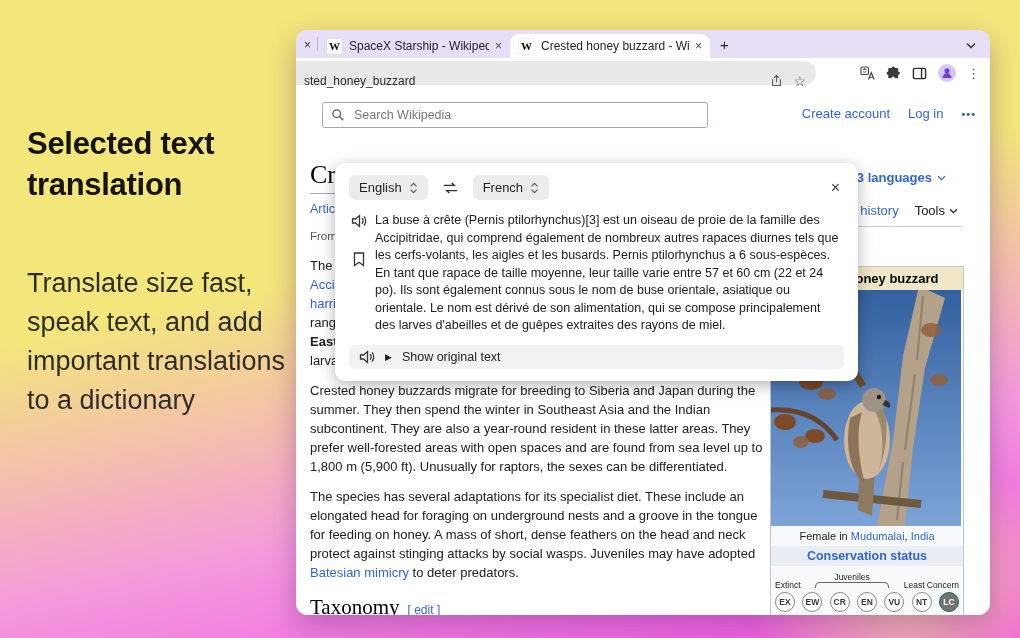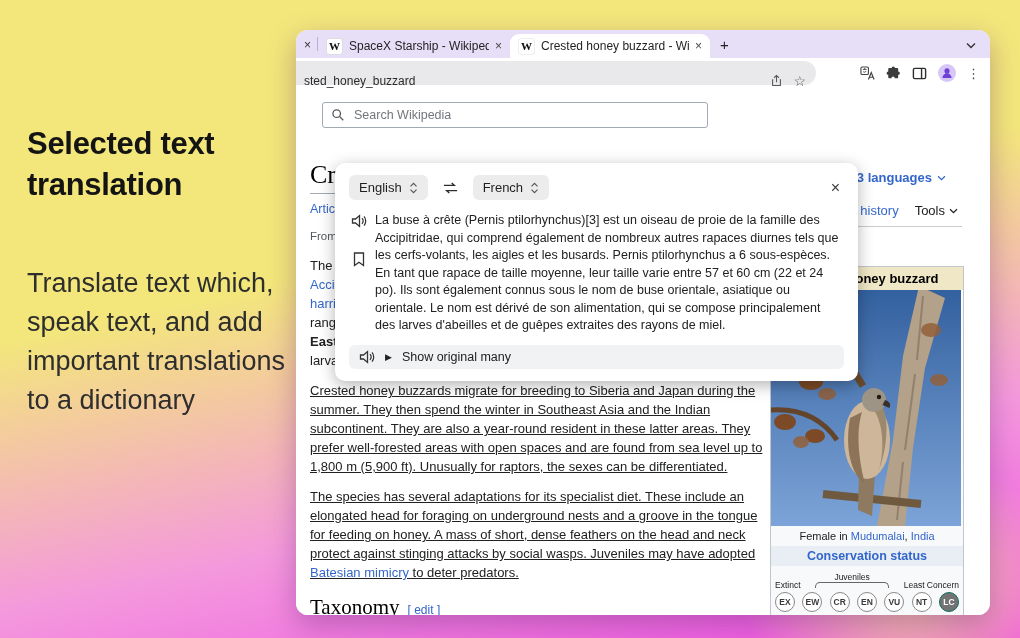--- a/index.html
+++ b/index.html
@@ -69,21 +69,21 @@
   .tools{color:#202122;display:flex;align-items:center;gap:4px;}
   
   .content{position:absolute;left:14px;top:72px;width:462px;line-height:19px;}
   .a-title{font-family:"Liberation Serif",serif;font-size:26px;line-height:30px;color:#000;
     border-bottom:1px solid #a2a9b1;padding-bottom:3px;margin-bottom:6px;}
   .a-tab{font-size:12.5px;color:#3366cc;margin-bottom:8px;}
   .a-tagline{font-size:11.5px;color:#54595d;margin-bottom:10px;}
   .iline{white-space:nowrap;overflow:hidden;height:19px;}
   .iline.lnk{color:#3366cc;}
   .iline.bld{font-weight:700;}
-  .para{margin:11px 0;text-decoration:underline;}
+  .para{margin:11px 0;}
   .sec-h{font-family:"Liberation Serif",serif;font-size:21px;color:#000;border-bottom:1px solid #a2a9b1;
     padding-bottom:3px;margin:16px 0 10px;}
   .edit{font-family:"Liberation Sans",sans-serif;font-size:12px;color:#3366cc;font-weight:400;margin-left:8px;}
   
   .infobox{position:absolute;left:474px;top:178px;width:192px;border:1px solid #bfc6cc;
     background:#f8f9fa;font-size:11px;text-align:center;z-index:5;}
   .ib-title{background:#efe7c5;font-weight:700;font-size:13px;padding:4px 2px;color:#000;}
   .ib-img{display:block;width:190px;height:236px;}
   .ib-cap{padding:4px 2px;color:#202122;}
   .ib-cons{background:#e8eef4;color:#3366cc;font-weight:700;font-size:12.5px;padding:3px 12px;}
@@ -113,21 +113,21 @@
   .play{font-size:9px;color:#222;}
   .icn{display:inline-flex;align-items:center;justify-content:center;}
 </style>
 </head>
 <body>
 
 <div class="canvas">
   <div class="bg-glow"></div>
 
   <div class="promo-h">Selected text translation</div>
-  <div class="promo-s">Translate text which, speak text, and add important translations to a dictionary</div>
+  <div class="promo-s">Translate size fast, speak text, and add important translations to a dictionary</div>
 
   <div class="window">
 
     <div class="tabstrip">
       <span class="tab-close-stub">×</span>
       <span class="tab-div"></span>
       <div class="tab inactive">
         <span class="favicon">W</span>
         <span class="tab-label">SpaceX Starship - Wikipedia</span>
         <span class="tab-x">×</span>
@@ -188,20 +188,25 @@
     <div class="page">
 
       <div class="searchbox">
         <span class="icn">
           <svg width="14" height="14" viewBox="0 0 16 16">
               <circle cx="6.5" cy="6.5" r="4.3" fill="none" stroke="#54595d" stroke-width="1.5"></circle>
               <line x1="10" y1="10" x2="14" y2="14" stroke="#54595d" stroke-width="1.5"></line>
             </svg>
         </span>
         <input type="text" placeholder="Search Wikipedia" style="">
+      </div>
+      <div class="hdr-links">
+        <a href="#" class="bl">Create account</a>
+        <a href="#" class="bl">Log in</a>
+        <span class="hdr-dots">•••</span>
       </div>
 
       <div class="rail-lang">
         <span class="icn">
           <svg width="14" height="14" viewBox="0 0 16 16">
               <rect x="1" y="1" width="8.5" height="8.5" rx="1.4" fill="none" stroke="#3366cc" stroke-width="1.2"></rect>
               <path d="M3 3.8h4.5M5.2 2.3v1.5M3.5 6.4c1.2 1 2.4 1 3.4-1" stroke="#3366cc" stroke-width="1" fill="none"></path>
               <path d="M9.5 14.6L12.2 8l2.8 6.6M10.6 12.4h3.3" stroke="#3366cc" stroke-width="1.2" fill="none"></path>
             </svg>
         </span>
@@ -340,18 +345,18 @@
         <div class="pop-text">La buse à crête (Pernis ptilorhynchus)[3] est un oiseau de proie de la famille des Accipitridae, qui comprend également de nombreux autres rapaces diurnes tels que les cerfs-volants, les aigles et les busards. Pernis ptilorhynchus a 6 sous-espèces. En tant que rapace de taille moyenne, leur taille varie entre 57 et 60 cm (22 et 24 po). Ils sont également connus sous le nom de buse orientale, asiatique ou orientale. Le nom est dérivé de son alimentation, qui se compose principalement des larves d'abeilles et de guêpes extraites des rayons de miel.</div>
       </div>
       <div class="pop-foot">
         <span class="icn">
           <svg width="16" height="14" viewBox="0 0 16 14">
               <path d="M1.5 5v4h3l4 3.4V1.6L4.5 5z" fill="none" stroke="#333" stroke-width="1.3"></path>
               <path d="M11 4.2a4.3 4.3 0 0 1 0 5.6M13 2.4a7 7 0 0 1 0 9.2" stroke="#333" stroke-width="1.2" fill="none"></path>
             </svg>
         </span>
         <span class="play">▶</span>
-        <span>Show original many</span>
+        <span>Show original text</span>
       </div>
     </div>
 
   </div>
 </div>
 
 </body></html>

